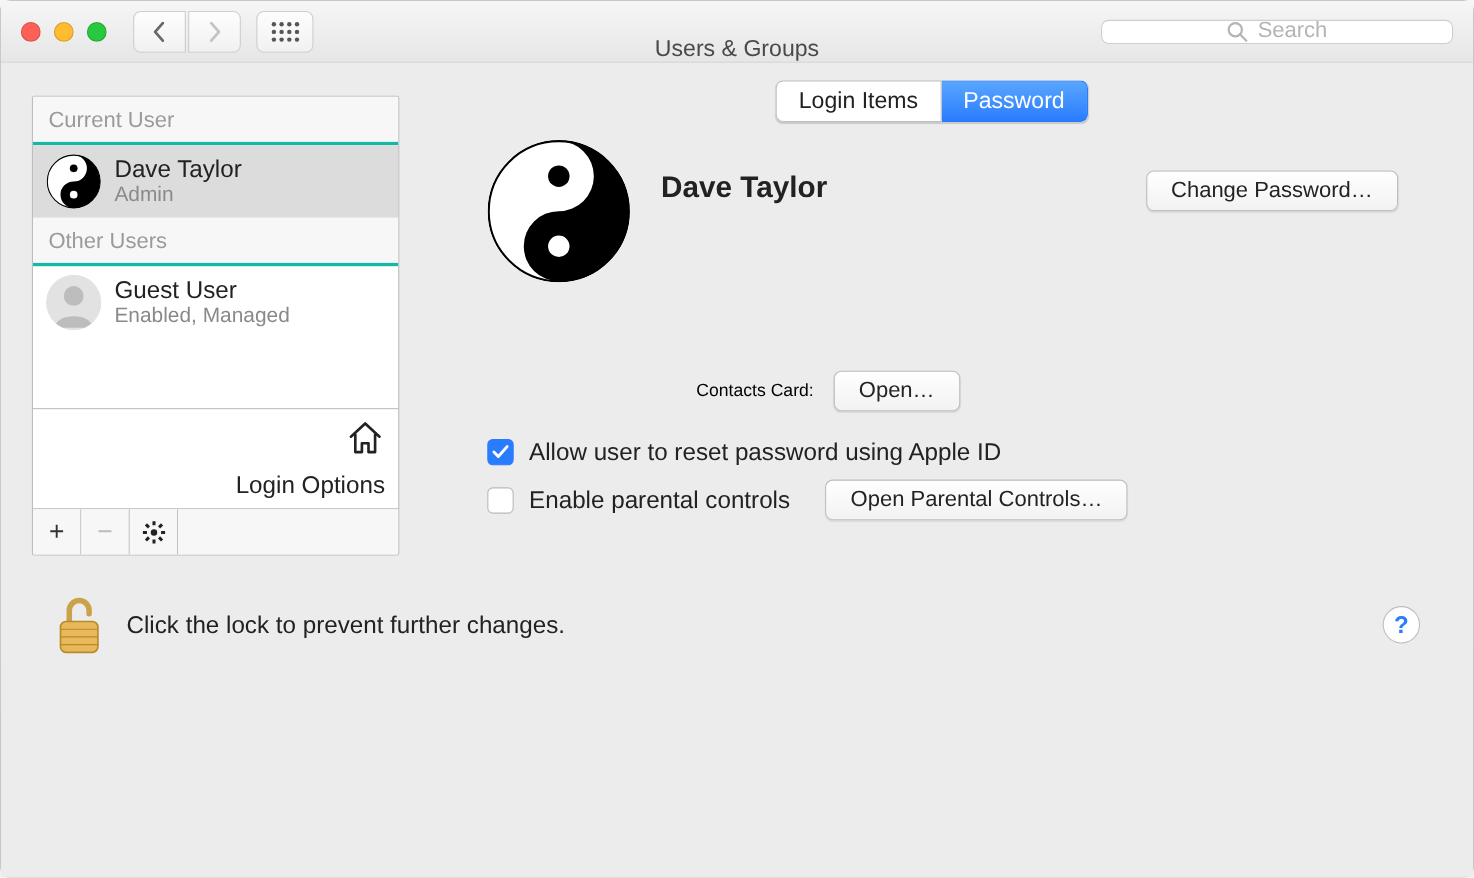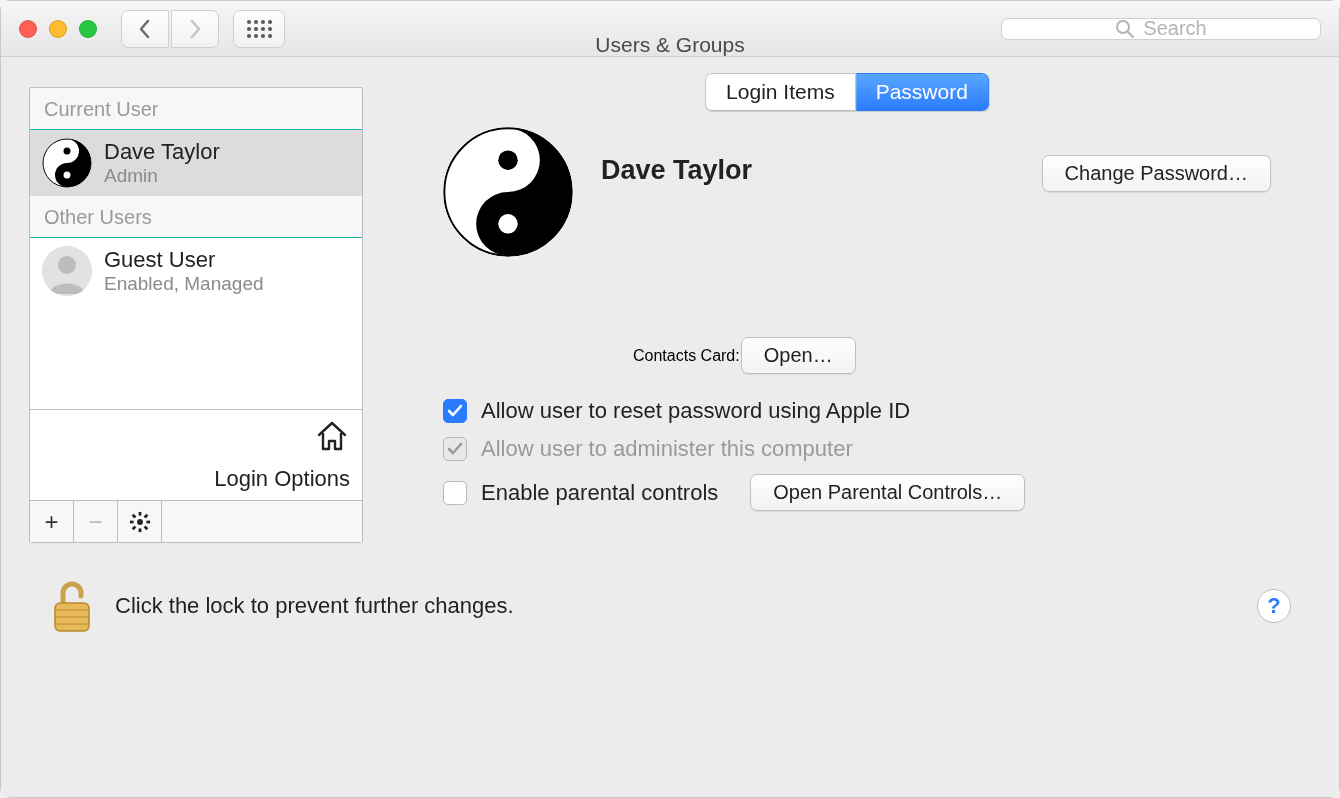--- a/index.html
+++ b/index.html
@@ -78,21 +78,21 @@
   background:#fff;
   border:1px solid #bdbdbd;
   border-radius:2px;
   display:flex; flex-direction:column;
 }
 .section-header {
   background:#f7f7f7;
   color:#9a9a9a;
   font-size:20px;
   padding: 10px 14px 8px;
-  border-bottom:1px solid #14b8a6;
+  border-bottom:3px solid #14b8a6;
 }
 .user-item {
   display:flex; align-items:center; gap:12px;
   padding: 8px 12px;
 }
 .user-item.selected { background:#dcdcdc; }
 .user-name { font-size:22px; color:#222; }
 .user-sub { font-size:19px; color:#8a8a8a; }
 .avatar-sm {
   width:50px; height:50px; border-radius:50%;
@@ -171,21 +171,21 @@
 .checkbox {
   width:24px; height:24px; border:1px solid #b9b9b9; border-radius:5px;
   background:#fff; display:inline-flex; align-items:center; justify-content:center;
   flex-shrink:0;
 }
 .checkbox.checked { background:#2a7cff; border-color:#2a7cff; }
 .checkbox.checked svg path { stroke:#fff; }
 .checkbox.checked-grey { background:#e8e8e8; }
 .checkbox.checked-grey svg path { stroke:#9a9a9a; }
 .disabled-text { color:#9a9a9a; }
-.contacts-row { display:flex; align-items:center; gap:1px; margin-bottom:24px; margin-left:190px; }
+.contacts-row { display:flex; align-items:center; gap:18px; margin-bottom:24px; margin-left:190px; }
 
 .footer {
   margin-top: 24px;
   display:flex; align-items:center; gap:20px;
   padding: 10px 20px 20px;
 }
 .lock-icon { width:46px; height:58px; }
 .footer-text { font-size:22px; color:#222; }
 .help-btn {
   margin-left:auto;
@@ -335,28 +335,20 @@
 
           <div class="row">
             <span class="checkbox checked">
               <svg width="18" height="18" viewBox="0 0 18 18">
                   <path d="M3 9 L7 13 L15 4" stroke-width="2.6" fill="none" stroke-linecap="round" stroke-linejoin="round"></path>
                 </svg>
             </span>
             <span>Allow user to reset password using Apple ID</span>
           </div>
 
-          <div class="row">
-            <span class="checkbox checked-grey">
-              <svg width="18" height="18" viewBox="0 0 18 18">
-                  <path d="M3 9 L7 13 L15 4" stroke-width="2.6" fill="none" stroke-linecap="round" stroke-linejoin="round"></path>
-                </svg>
-            </span>
-            <span class="disabled-text">Allow user to administer this computer</span>
-          </div>
 
           <div class="row">
             <span class="checkbox"></span>
             <span>Enable parental controls</span>
             <button class="aqua-btn" style="margin-left:18px">Open Parental Controls…</button>
           </div>
         </div>
       </div>
 
     </div>

